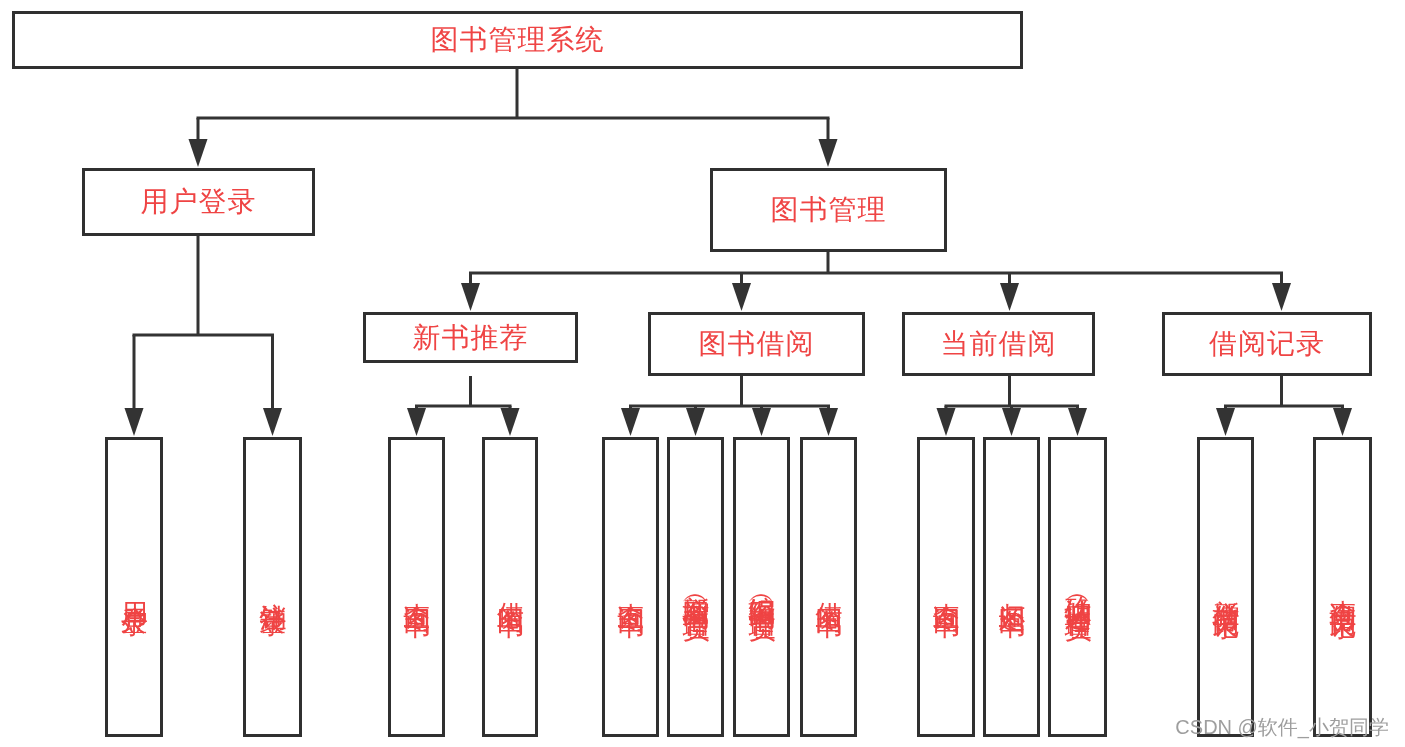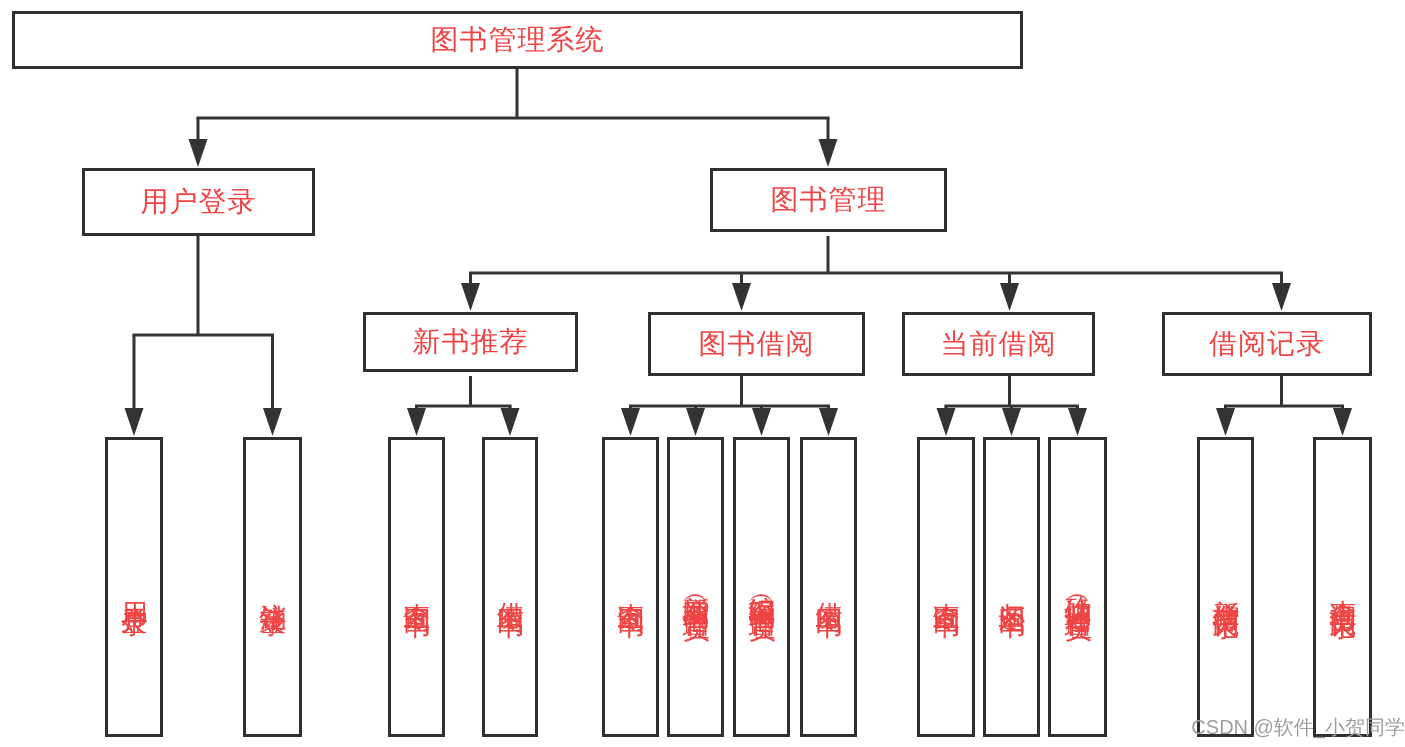--- a/index.html
+++ b/index.html
@@ -28,21 +28,21 @@
   .v { font-size: 27px; }
   .v .lbl {
     writing-mode: vertical-rl;
     text-orientation: mixed;
     line-height: 1.0;
     letter-spacing: 3px;
     white-space: nowrap;
   }
   .watermark {
     position: absolute;
-    right: 0;
+    right: 16px;
     bottom: 6px;
     font-size: 20px;
     color: #9e9e9e;
     z-index: 5;
     white-space: nowrap;
   }
 </style>
 </head>
 <body>
 
@@ -103,25 +103,25 @@
       <polygon points="1333,408 1352,408 1342.5,436"></polygon>
     </svg>
 
   <div class="box h" style="left:12px;top:11px;width:1011px;height:58px">
     <span class="lbl">图书管理系统</span>
   </div>
 
   <div class="box h" style="left:82px;top:168px;width:233px;height:68px">
     <span class="lbl">用户登录</span>
   </div>
-  <div class="box h" style="left:710px;top:168px;width:237px;height:64px">
+  <div class="box h" style="left:710px;top:168px;width:237px;height:84px">
     <span class="lbl">图书管理</span>
   </div>
 
-  <div class="box h" style="left:363px;top:312px;width:215px;height:60px">
+  <div class="box h" style="left:363px;top:312px;width:215px;height:51px">
     <span class="lbl">新书推荐</span>
   </div>
   <div class="box h" style="left:648px;top:312px;width:217px;height:64px">
     <span class="lbl">图书借阅</span>
   </div>
   <div class="box h" style="left:902px;top:312px;width:193px;height:64px">
     <span class="lbl">当前借阅</span>
   </div>
   <div class="box h" style="left:1162px;top:312px;width:210px;height:64px">
     <span class="lbl">借阅记录</span>

